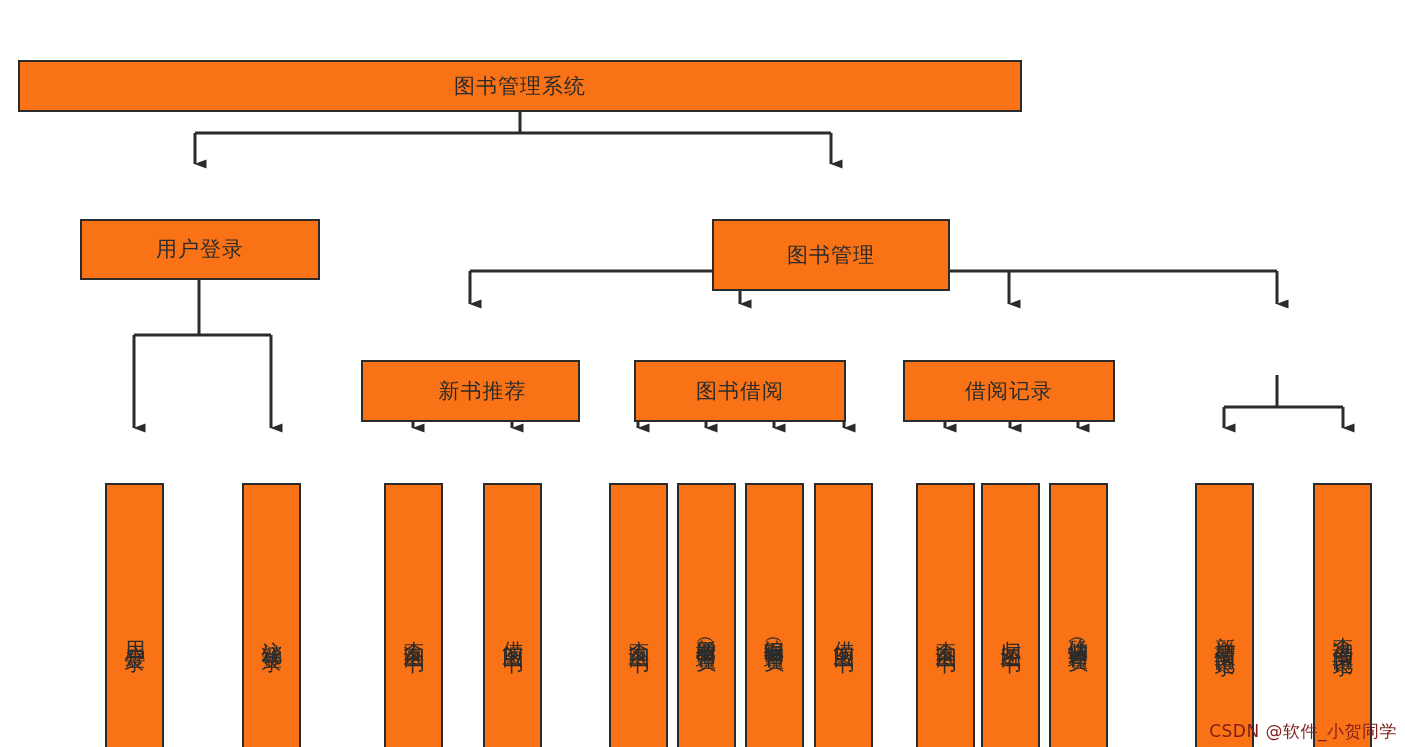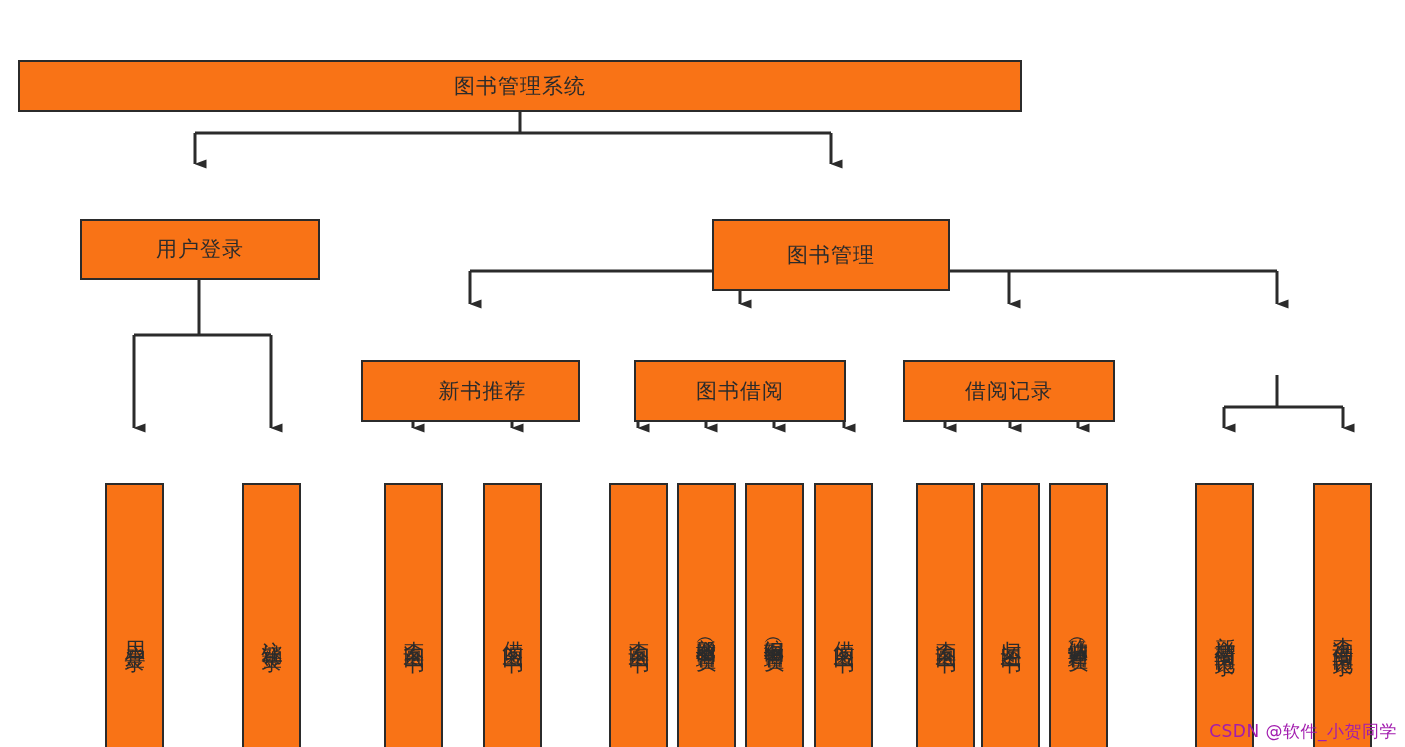--- a/index.html
+++ b/index.html
@@ -43,21 +43,21 @@
   }
   .leaf.tall .lbl{
     letter-spacing:2px;
     font-size:20px;
   }
   .watermark{
     position:absolute;
     right:8px;
     bottom:4px;
     font-size:17px;
-    color:#a21caf;
+    color:#7f1d1d;
     white-space:nowrap;
     letter-spacing:0.5px;
   }
 </style>
 </head>
 <body>
 
 <div id="stage">
 
   <svg id="wires" viewBox="0 0 1405 747">

